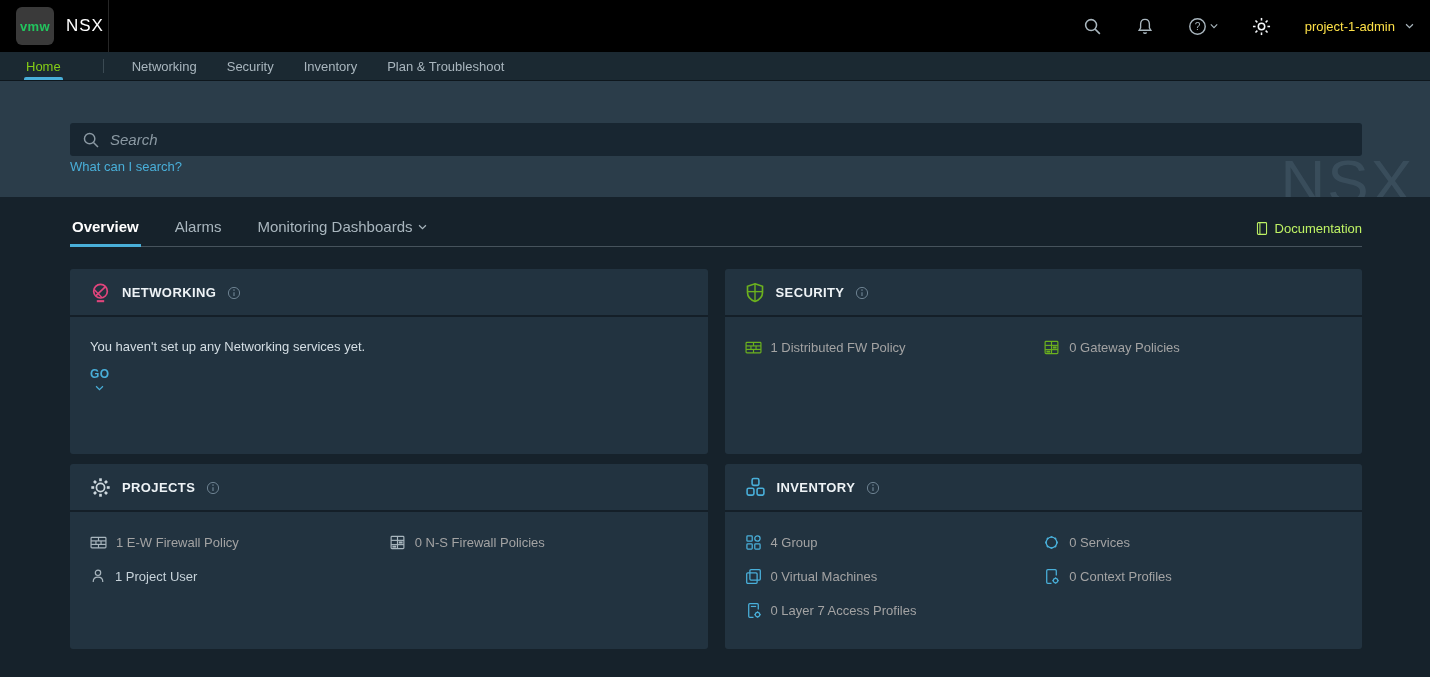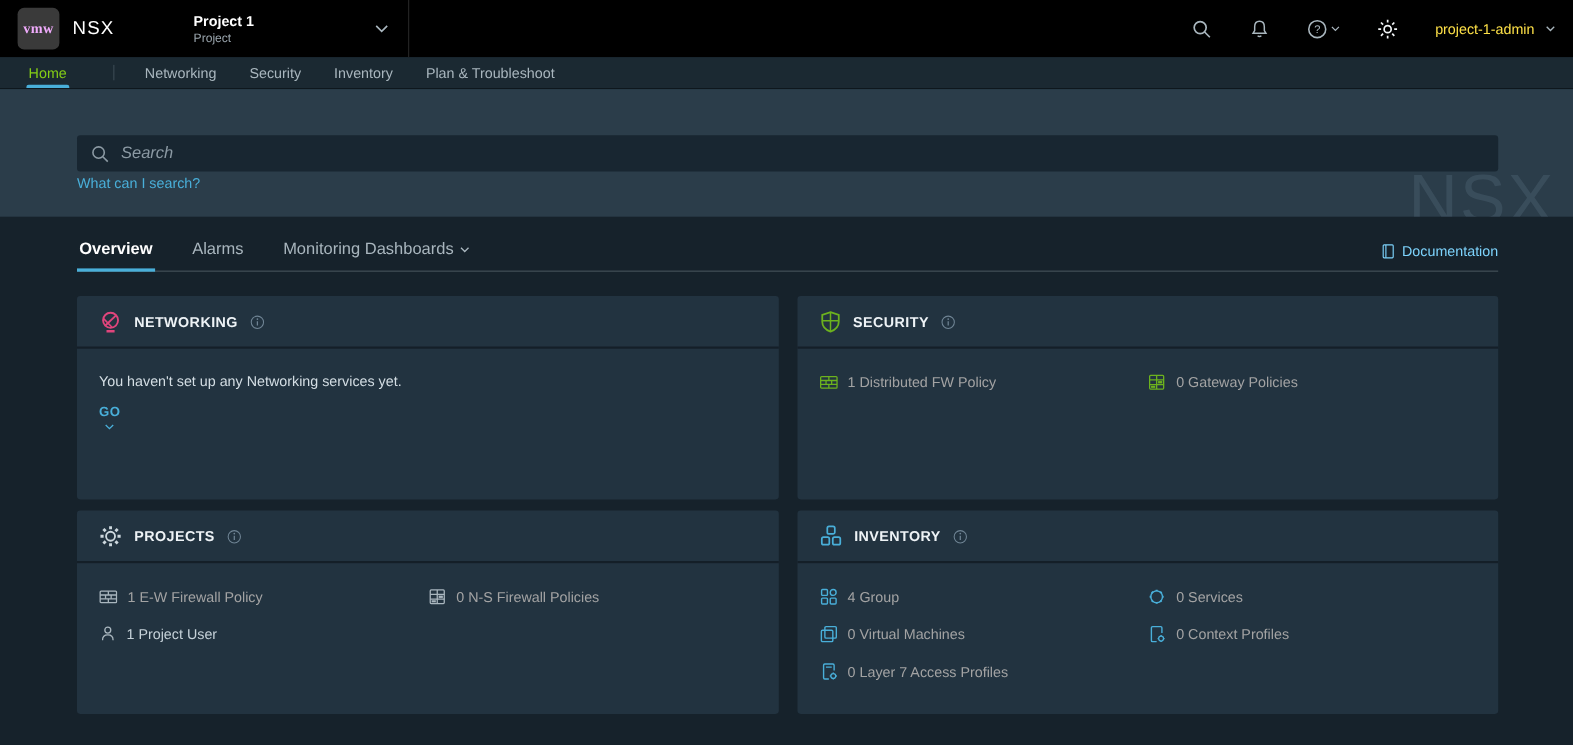--- a/index.html
+++ b/index.html
@@ -15,21 +15,21 @@
   
   .topbar {
     height:52px; background:#000;
     display:flex; align-items:center;
     padding:0 16px 0 16px;
   }
   .brand { display:flex; align-items:center; gap:12px; }
   .vmw-badge {
     width:38px; height:38px; background:#3a3a3a; border-radius:6px;
     display:flex; align-items:center; justify-content:center;
-    color:#f0abfc; font-weight:bold; font-size:13px; letter-spacing:.3px;font-family:Liberation Serif, serif;
+    color:#22c55e; font-weight:bold; font-size:13px; letter-spacing:.3px;
   }
   .product-name { font-size:17px; color:#fff; letter-spacing:1px; }
   .project-selector {
     margin-left:72px; display:flex; align-items:center; gap:110px;
     padding:6px 14px 6px 0; cursor:pointer;
   }
   .project-text .p-name { font-size:13px; color:#fff; font-weight:600; }
   .project-text .p-type { font-size:11px; color:#9aa5ad; margin-top:2px; }
   .topbar-divider { width:1px; height:52px; background:#262626; margin-left:4px; }
   .topbar-right { margin-left:auto; display:flex; align-items:center; gap:34px; }
@@ -88,21 +88,21 @@
     border-bottom:1px solid #46535c;
   }
   .ctab {
     margin-right:32px; padding:2px 2px 9px 2px; cursor:pointer;
     color:#a9b6be; font-size:15px; border-bottom:3px solid transparent;
     margin-bottom:-1px; display:flex; align-items:center; gap:6px;
   }
   .ctab.active { color:#fff; font-weight:700; border-bottom-color:#49afd9; }
   .doc-link {
     margin-left:auto; display:flex; align-items:flex-start; gap:6px;
-    color:#7dd3fc; font-size:13px; padding-bottom:10px; cursor:pointer;
+    color:#bef264; font-size:13px; padding-bottom:10px; cursor:pointer;
     text-decoration:none;
   }
 
   
   .cards {
     margin-top:22px;
     display:grid; grid-template-columns:1fr 1fr; gap:10px 17px;
   }
   .card {
     background:#223340; border-radius:3px; height:185px;
@@ -144,31 +144,20 @@
 </style>
 </head>
 <body>
 
 <div class="topbar">
   <div class="brand">
     <div class="vmw-badge">vmw</div>
     <div class="product-name">NSX</div>
   </div>
 
-  <div class="project-selector">
-    <div class="project-text">
-      <div class="p-name">Project 1</div>
-      <div class="p-type">Project</div>
-    </div>
-    <span>
-      <svg width="12" height="8" viewBox="0 0 12 8">
-          <polyline points="1,1.5 6,6.5 11,1.5" fill="none" stroke="#a9b6be" stroke-width="1.5"></polyline>
-        </svg>
-    </span>
-  </div>
   <div class="topbar-divider"></div>
 
   <div class="topbar-right">
     <span class="tb-icon">
       <svg width="19" height="19" viewBox="0 0 16 16">
           <circle cx="6.8" cy="6.8" r="4.6" fill="none" stroke="currentColor" stroke-width="1.3"></circle>
           <line x1="10.2" y1="10.2" x2="14.2" y2="14.2" stroke="currentColor" stroke-width="1.3"></line>
         </svg>
     </span>
     <span class="tb-icon">

